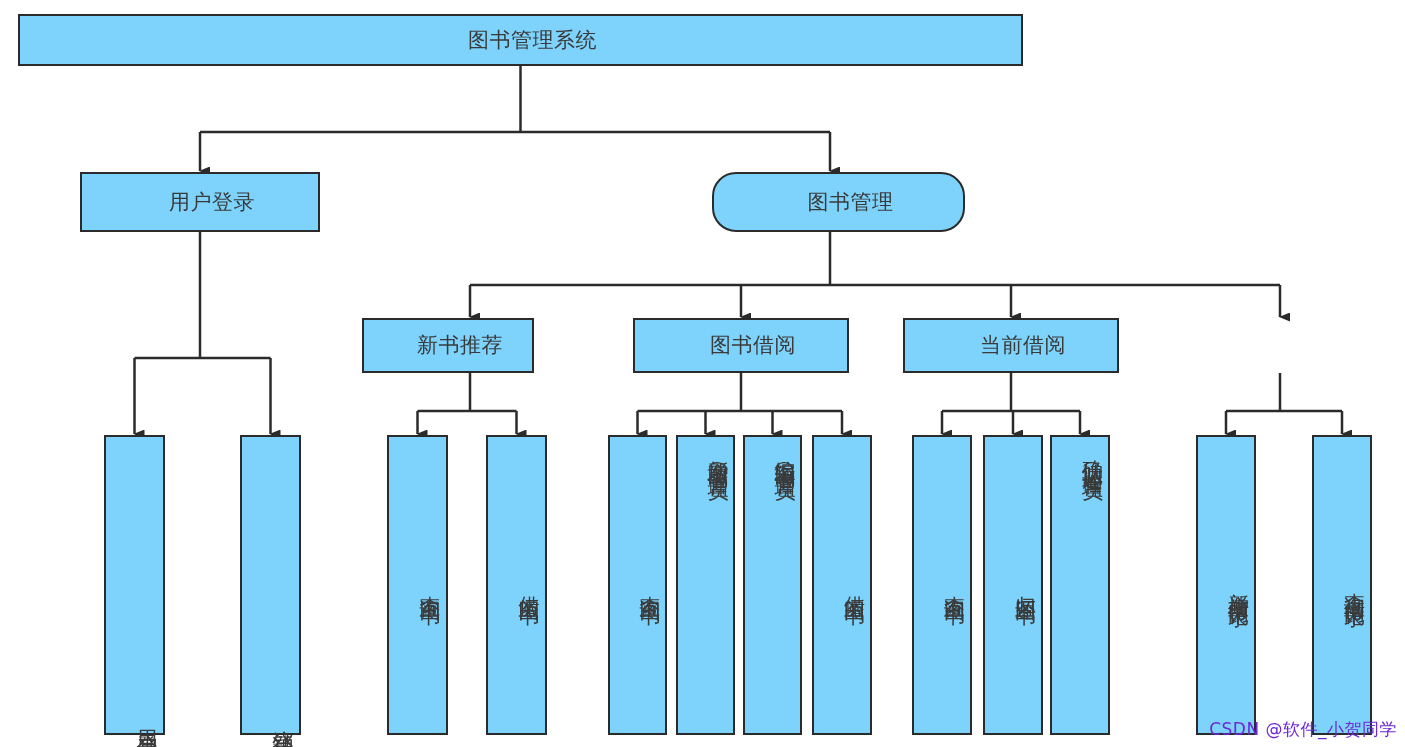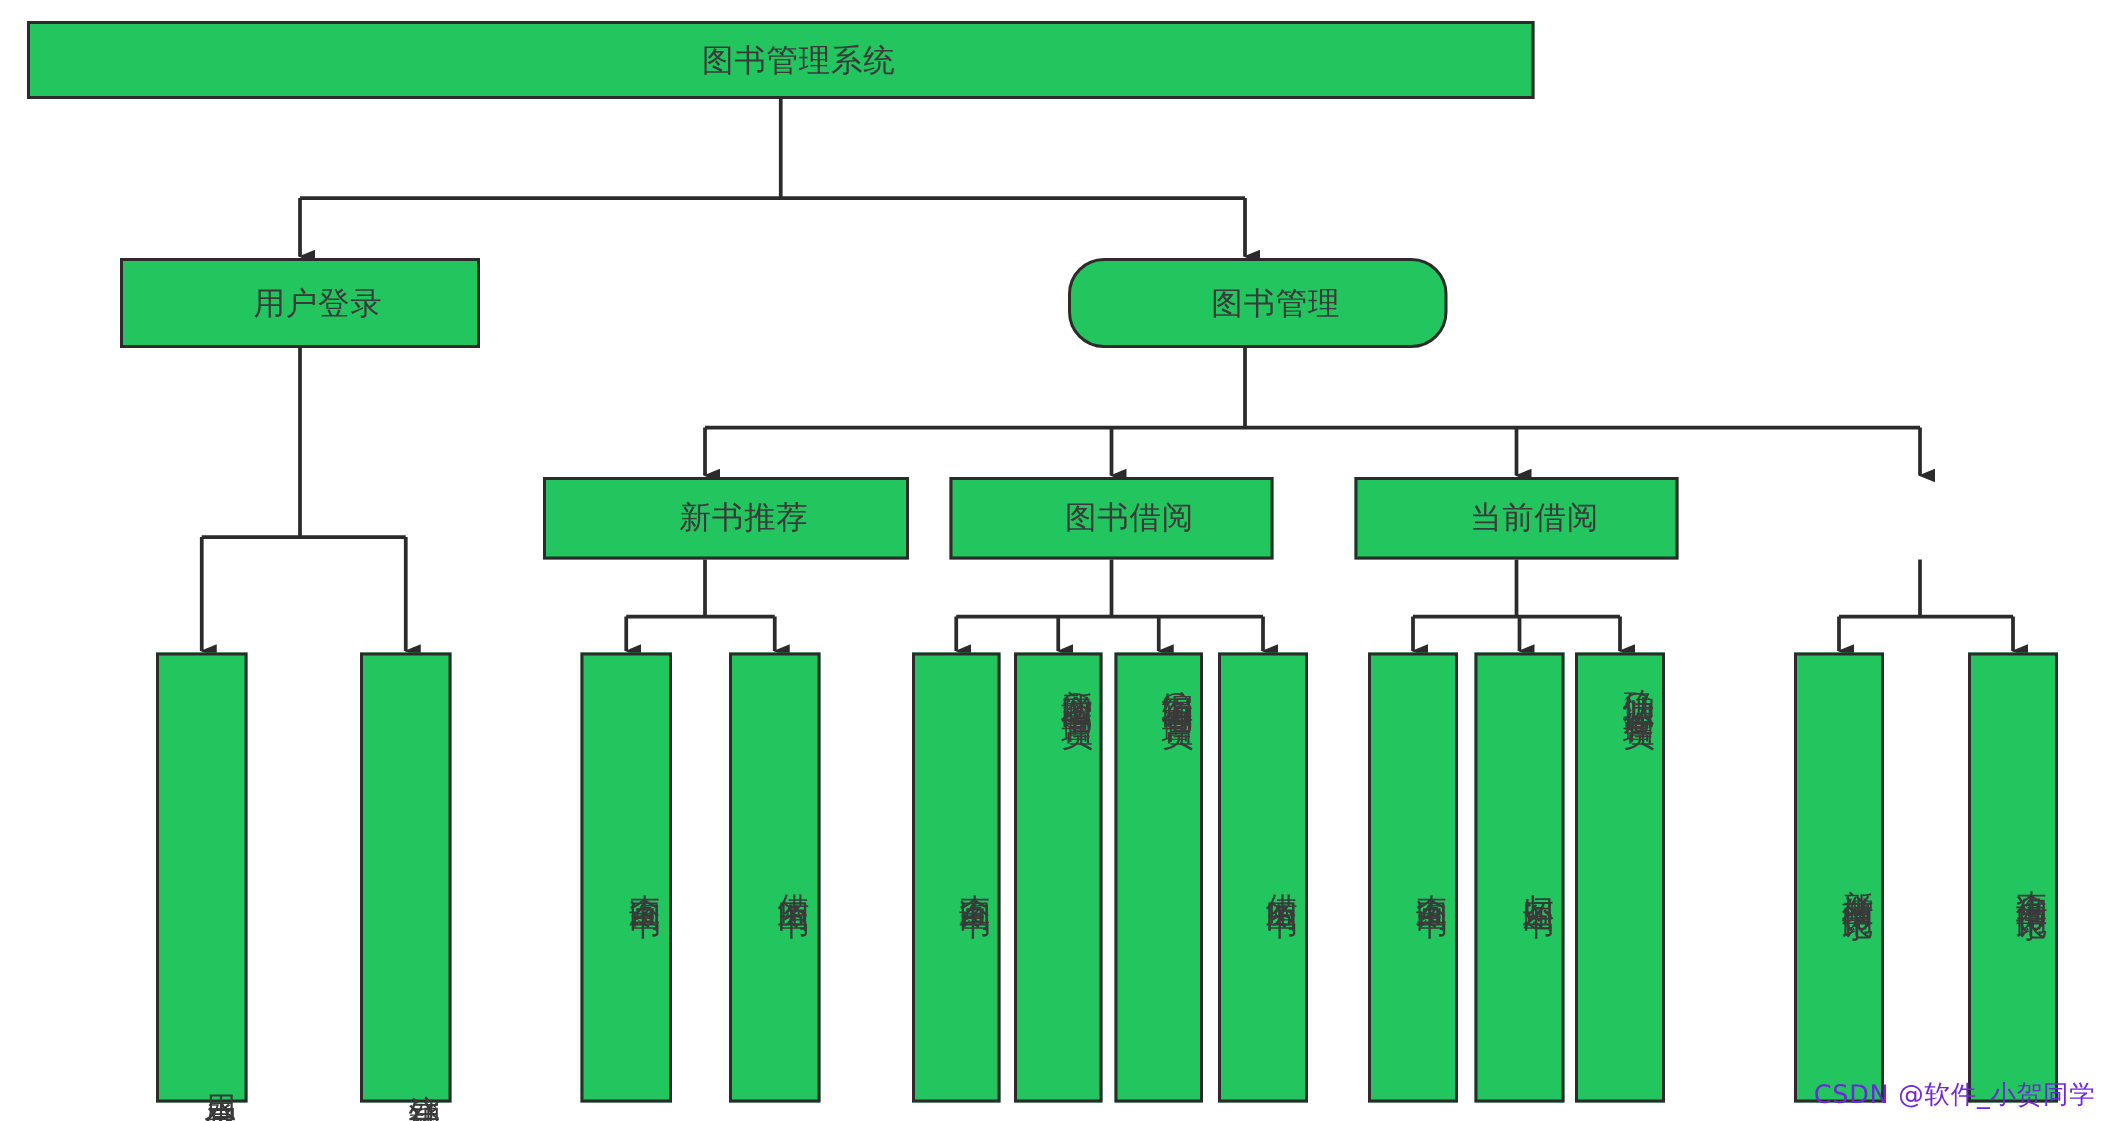--- a/index.html
+++ b/index.html
@@ -18,21 +18,21 @@
     position: absolute;
     left: 0;
     top: 0;
     width: 1405px;
     height: 747px;
   }
   .node-box {
     position: absolute;
     box-sizing: border-box;
     border: 2px solid #2b2b2b;
-    background: #22c55e;
+    background: #7dd3fc;
     display: flex;
     align-items: center;
     justify-content: center;
     padding-left: 24px;
   }
   .node-label {
     color: #3a3a3a;
     font-size: 21px;
     line-height: 1.18;
     letter-spacing: 0.5px;
@@ -139,21 +139,21 @@
     <span class="node-label">图书管理系统</span>
   </div>
 
   <div class="node-box node-h" style="left: 80px; top: 172px; width: 240px; height: 60px;">
     <span class="node-label">用户登录</span>
   </div>
   <div class="node-box node-h" style="left: 712px; top: 172px; width: 253px; height: 60px; border-radius: 24px;">
     <span class="node-label">图书管理</span>
   </div>
 
-  <div class="node-box node-h" style="left: 362px; top: 318px; width: 244px; height: 55px;">
+  <div class="node-box node-h" style="left: 362px; top: 318px; width: 172px; height: 55px;">
     <span class="node-label">新书推荐</span>
   </div>
   <div class="node-box node-h" style="left: 633px; top: 318px; width: 216px; height: 55px;">
     <span class="node-label">图书借阅</span>
   </div>
   <div class="node-box node-h" style="left: 903px; top: 318px; width: 216px; height: 55px;">
     <span class="node-label">当前借阅</span>
   </div>
 
   <div class="node-box node-v align-bottom" style="left: 104px; top: 435px; width: 61px; height: 300px;">

